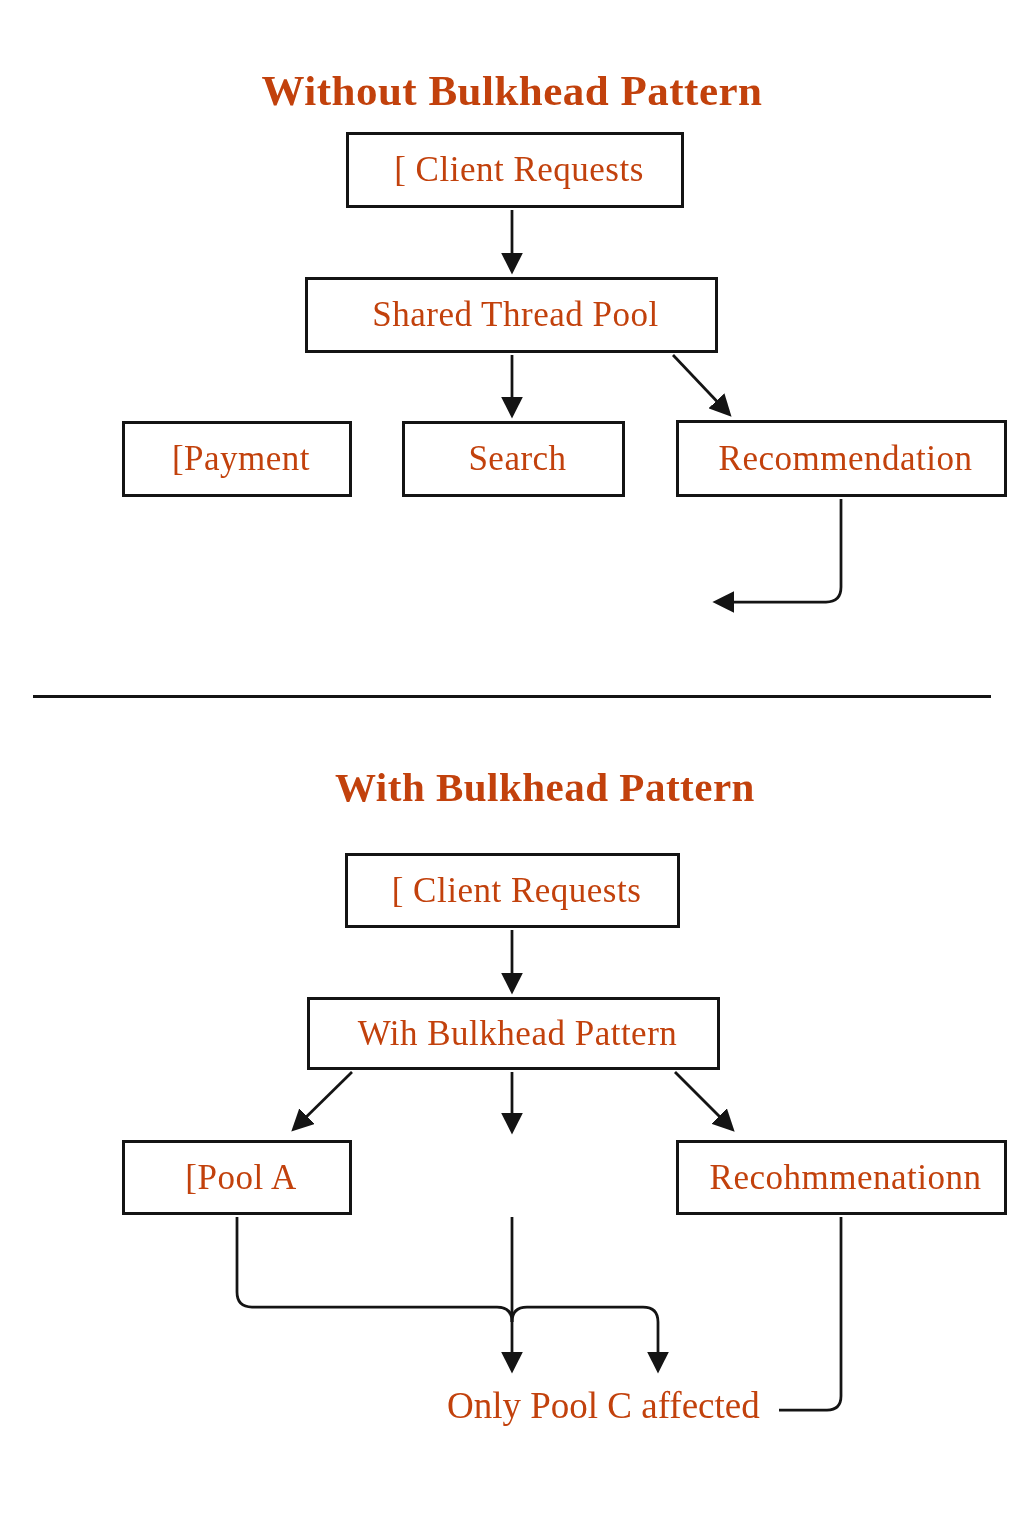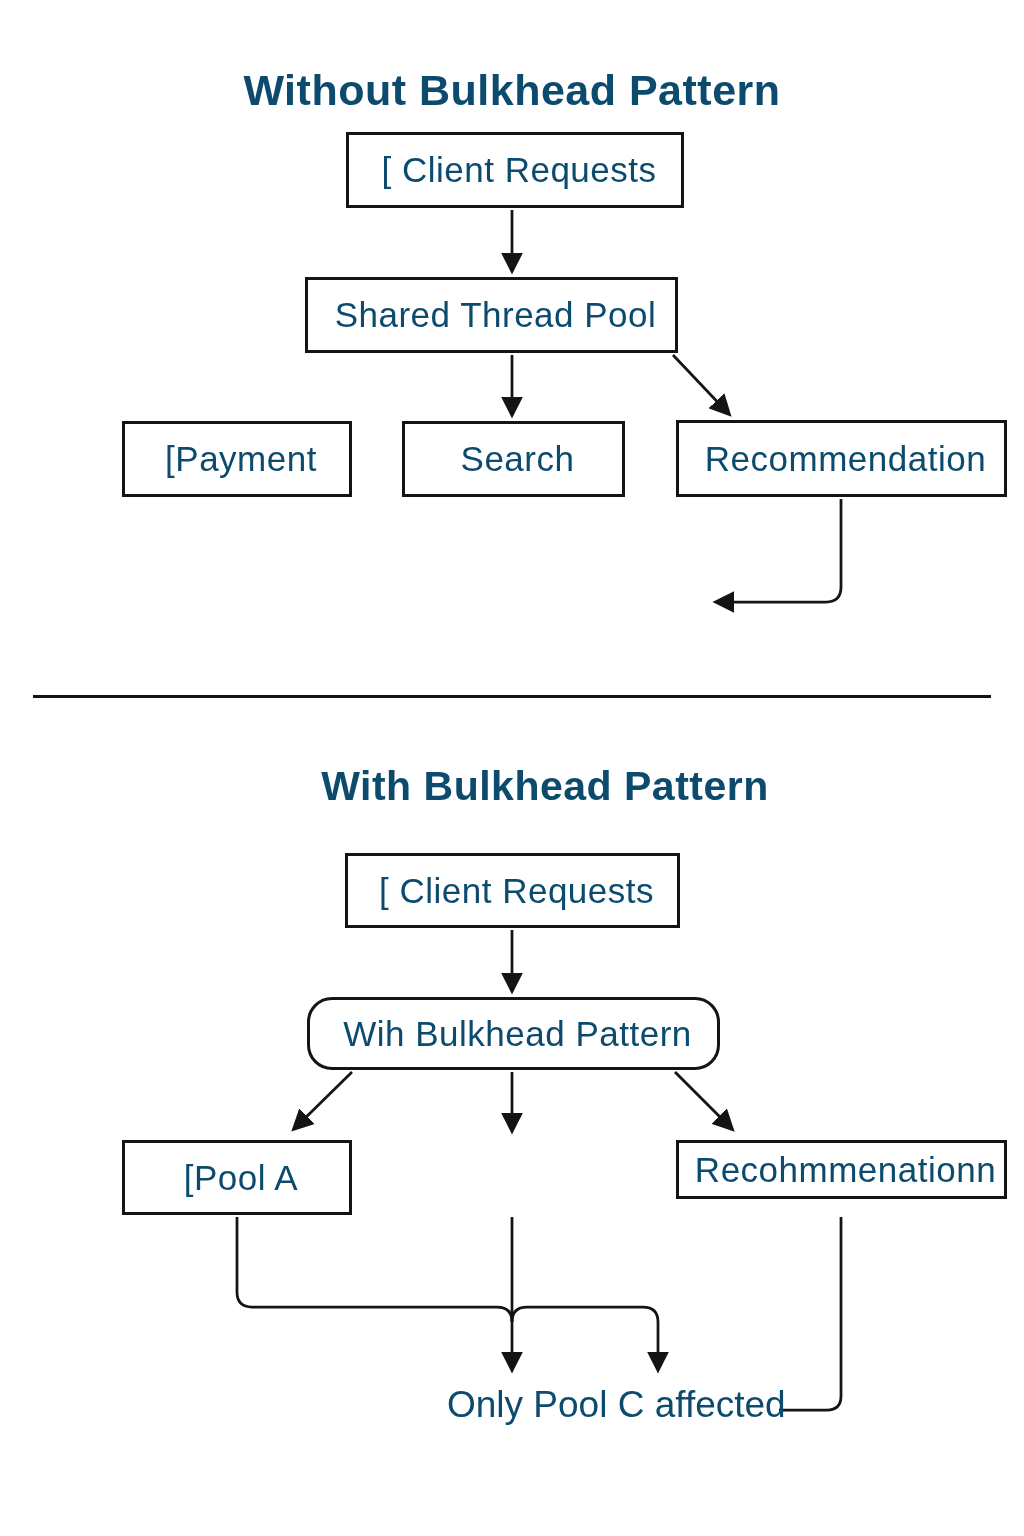--- a/index.html
+++ b/index.html
@@ -1,19 +1,19 @@
 <!DOCTYPE html>
 <html><head>
 <meta charset="utf-8">
 <style>
   html,body { margin:0; padding:0; background:#ffffff; }
   #canvas {
     position:relative; width:1024px; height:1536px;
     background:#ffffff; overflow:hidden;
-    font-family:Liberation Sans, sans-serif; color:#0c4a6e;
+    font-family:Liberation Serif, serif; color:#c2410c;
   }
   .title {
     position:absolute; left:0; width:1024px; text-align:center;
     font-weight:bold; letter-spacing:.5px; white-space:nowrap;
   }
   #title-top    { top:66px;  font-size:43px; }
   #title-bottom { top:763px; font-size:41px;margin-left:33px; }
   .box {
     position:absolute; box-sizing:border-box;
     border:3px solid #141414; background:#ffffff;
@@ -21,31 +21,31 @@
     font-size:35px; letter-spacing:.5px; white-space:nowrap;padding-left:8px;
   }
   .note { position:absolute; font-size:37px; white-space:nowrap; }
   svg.connectors { position:absolute; left:0; top:0; width:1024px; height:1536px; }
   .divider {
     position:absolute; left:33px; top:695px; width:958px; height:0;
     border-top:3px solid #141414;
   }
   
   #box-client-1 { left:346px; top:132px; width:338px; height:76px; }
-  #box-shared   { left:305px; top:277px; width:373px; height:76px; }
+  #box-shared   { left:305px; top:277px; width:413px; height:76px; }
   #box-payment  { left:122px; top:421px; width:230px; height:76px;text-align:center; }
   #box-search   { left:402px; top:421px; width:223px; height:76px; }
   #box-rec-1    { left:676px; top:420px; width:331px; height:77px; }
   #note-slow    { left:387px; top:572px; }
   
   #box-client-2 { left:345px; top:853px;  width:335px; height:75px; }
-  #box-bulkhead { left:307px; top:997px;  width:413px; height:73px;border-radius:25px; }
+  #box-bulkhead { left:307px; top:997px;  width:413px; height:73px; }
   #box-pool-a   { left:122px; top:1140px; width:230px; height:75px; }
   #box-pool-b   { left:402px; top:1140px; width:223px; height:75px; }
-  #box-rec-2    { left:676px; top:1140px; width:331px; height:59px; }
+  #box-rec-2    { left:676px; top:1140px; width:331px; height:75px; }
   #note-pool-c  { left:447px; top:1384px; }
 </style>
 </head>
 <body>
 
 <div id="canvas">
 
   <svg class="connectors" viewBox="0 0 1024 1536" fill="none" stroke="#141414" stroke-width="2.75">
     <defs>
       <marker id="ah" viewBox="0 0 10 10" refX="7" refY="5" markerWidth="8" markerHeight="8" orient="auto-start-reverse">

